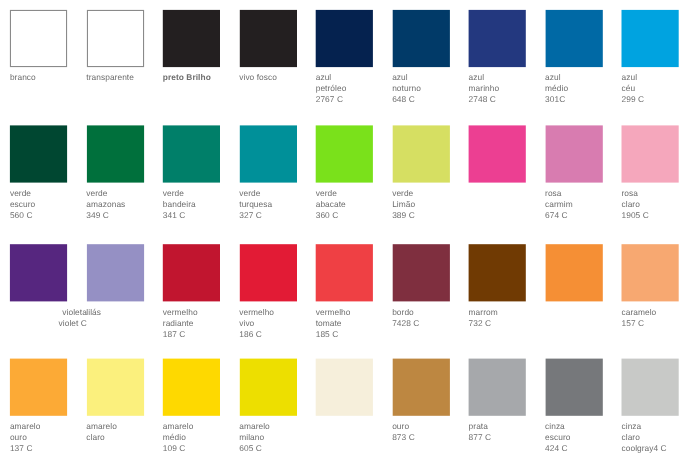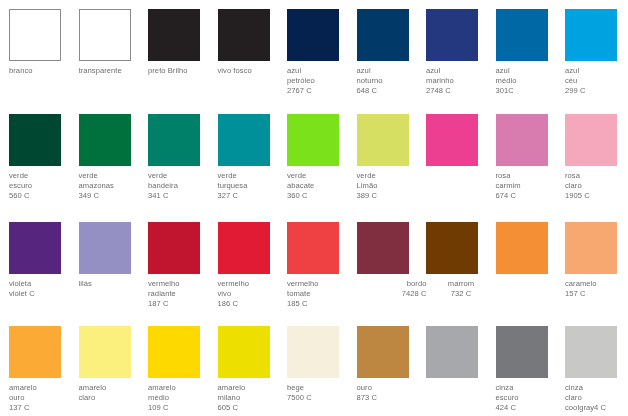--- a/index.html
+++ b/index.html
@@ -56,21 +56,21 @@
 <div id="palette-sheet">
     <div class="swatch-row" style="top: 9px;">
       <div class="swatch-cell" style="left: 9px;">
         <div class="swatch-chip bordered" style="background: rgb(255, 255, 255);"></div>
         <div class="swatch-caption">branco</div>
       </div>
       <div class="swatch-cell" style="left: 78.5px;">
         <div class="swatch-chip bordered" style="background: rgb(255, 255, 255);"></div>
         <div class="swatch-caption">transparente</div>
       </div>
-      <div class="swatch-cell" style="left: 148px;">
+      <div class="swatch-cell" style="left: 148px; font-weight: bold;">
         <div class="swatch-chip" style="background: rgb(35, 31, 32);"></div>
         <div class="swatch-caption">preto Brilho</div>
       </div>
       <div class="swatch-cell" style="left: 217.5px;">
         <div class="swatch-chip" style="background: rgb(35, 31, 32);"></div>
         <div class="swatch-caption">vivo fosco</div>
       </div>
       <div class="swatch-cell" style="left: 287px;">
         <div class="swatch-chip" style="background: rgb(5, 34, 79);"></div>
         <div class="swatch-caption">azul
@@ -149,21 +149,21 @@
 674 C</div>
       </div>
       <div class="swatch-cell" style="left: 565px;">
         <div class="swatch-chip" style="background: rgb(245, 167, 188);"></div>
         <div class="swatch-caption">rosa
 claro
 1905 C</div>
       </div>
     </div>
     <div class="swatch-row" style="top: 222px;">
-      <div class="swatch-cell" style="left: 9px;">
+      <div class="swatch-cell" style="left: 9px; text-align: right;">
         <div class="swatch-chip" style="background: rgb(86, 38, 127);"></div>
         <div class="swatch-caption">violeta
 violet C</div>
       </div>
       <div class="swatch-cell" style="left: 78.5px;">
         <div class="swatch-chip" style="background: rgb(149, 144, 196);"></div>
         <div class="swatch-caption">lilás</div>
       </div>
       <div class="swatch-cell" style="left: 148px;">
         <div class="swatch-chip" style="background: rgb(193, 21, 47);"></div>
@@ -176,26 +176,26 @@
         <div class="swatch-caption">vermelho
 vivo
 186 C</div>
       </div>
       <div class="swatch-cell" style="left: 287px;">
         <div class="swatch-chip" style="background: rgb(239, 64, 68);"></div>
         <div class="swatch-caption">vermelho
 tomate
 185 C</div>
       </div>
-      <div class="swatch-cell" style="left: 356.5px; text-align: right;">
+      <div class="swatch-cell" style="left: 356.5px;">
         <div class="swatch-chip" style="background: rgb(127, 47, 63);"></div>
         <div class="swatch-caption">bordo
 7428 C</div>
       </div>
-      <div class="swatch-cell" style="left: 426px; text-align: center;">
+      <div class="swatch-cell" style="left: 426px;">
         <div class="swatch-chip" style="background: rgb(112, 58, 3);"></div>
         <div class="swatch-caption">marrom
 732 C</div>
       </div>
       <div class="swatch-cell" style="left: 495.5px;">
         <div class="swatch-chip" style="background: rgb(245, 143, 53);"></div>
       </div>
       <div class="swatch-cell" style="left: 565px;">
         <div class="swatch-chip" style="background: rgb(247, 168, 113);"></div>
         <div class="swatch-caption">caramelo
@@ -221,30 +221,30 @@
 109 C</div>
       </div>
       <div class="swatch-cell" style="left: 217.5px;">
         <div class="swatch-chip" style="background: rgb(237, 223, 0);"></div>
         <div class="swatch-caption">amarelo
 milano
 605 C</div>
       </div>
       <div class="swatch-cell" style="left: 287px;">
         <div class="swatch-chip" style="background: rgb(246, 239, 219);"></div>
-        <div class="swatch-caption">bege
-7500 C</div>
       </div>
       <div class="swatch-cell" style="left: 356.5px;">
         <div class="swatch-chip" style="background: rgb(189, 135, 65);"></div>
         <div class="swatch-caption">ouro
 873 C</div>
       </div>
       <div class="swatch-cell" style="left: 426px;">
         <div class="swatch-chip" style="background: rgb(166, 168, 171);"></div>
+        <div class="swatch-caption">prata
+877 C</div>
       </div>
       <div class="swatch-cell" style="left: 495.5px;">
         <div class="swatch-chip" style="background: rgb(118, 120, 123);"></div>
         <div class="swatch-caption">cinza
 escuro
 424 C</div>
       </div>
       <div class="swatch-cell" style="left: 565px;">
         <div class="swatch-chip" style="background: rgb(200, 201, 199);"></div>
         <div class="swatch-caption">cinza

